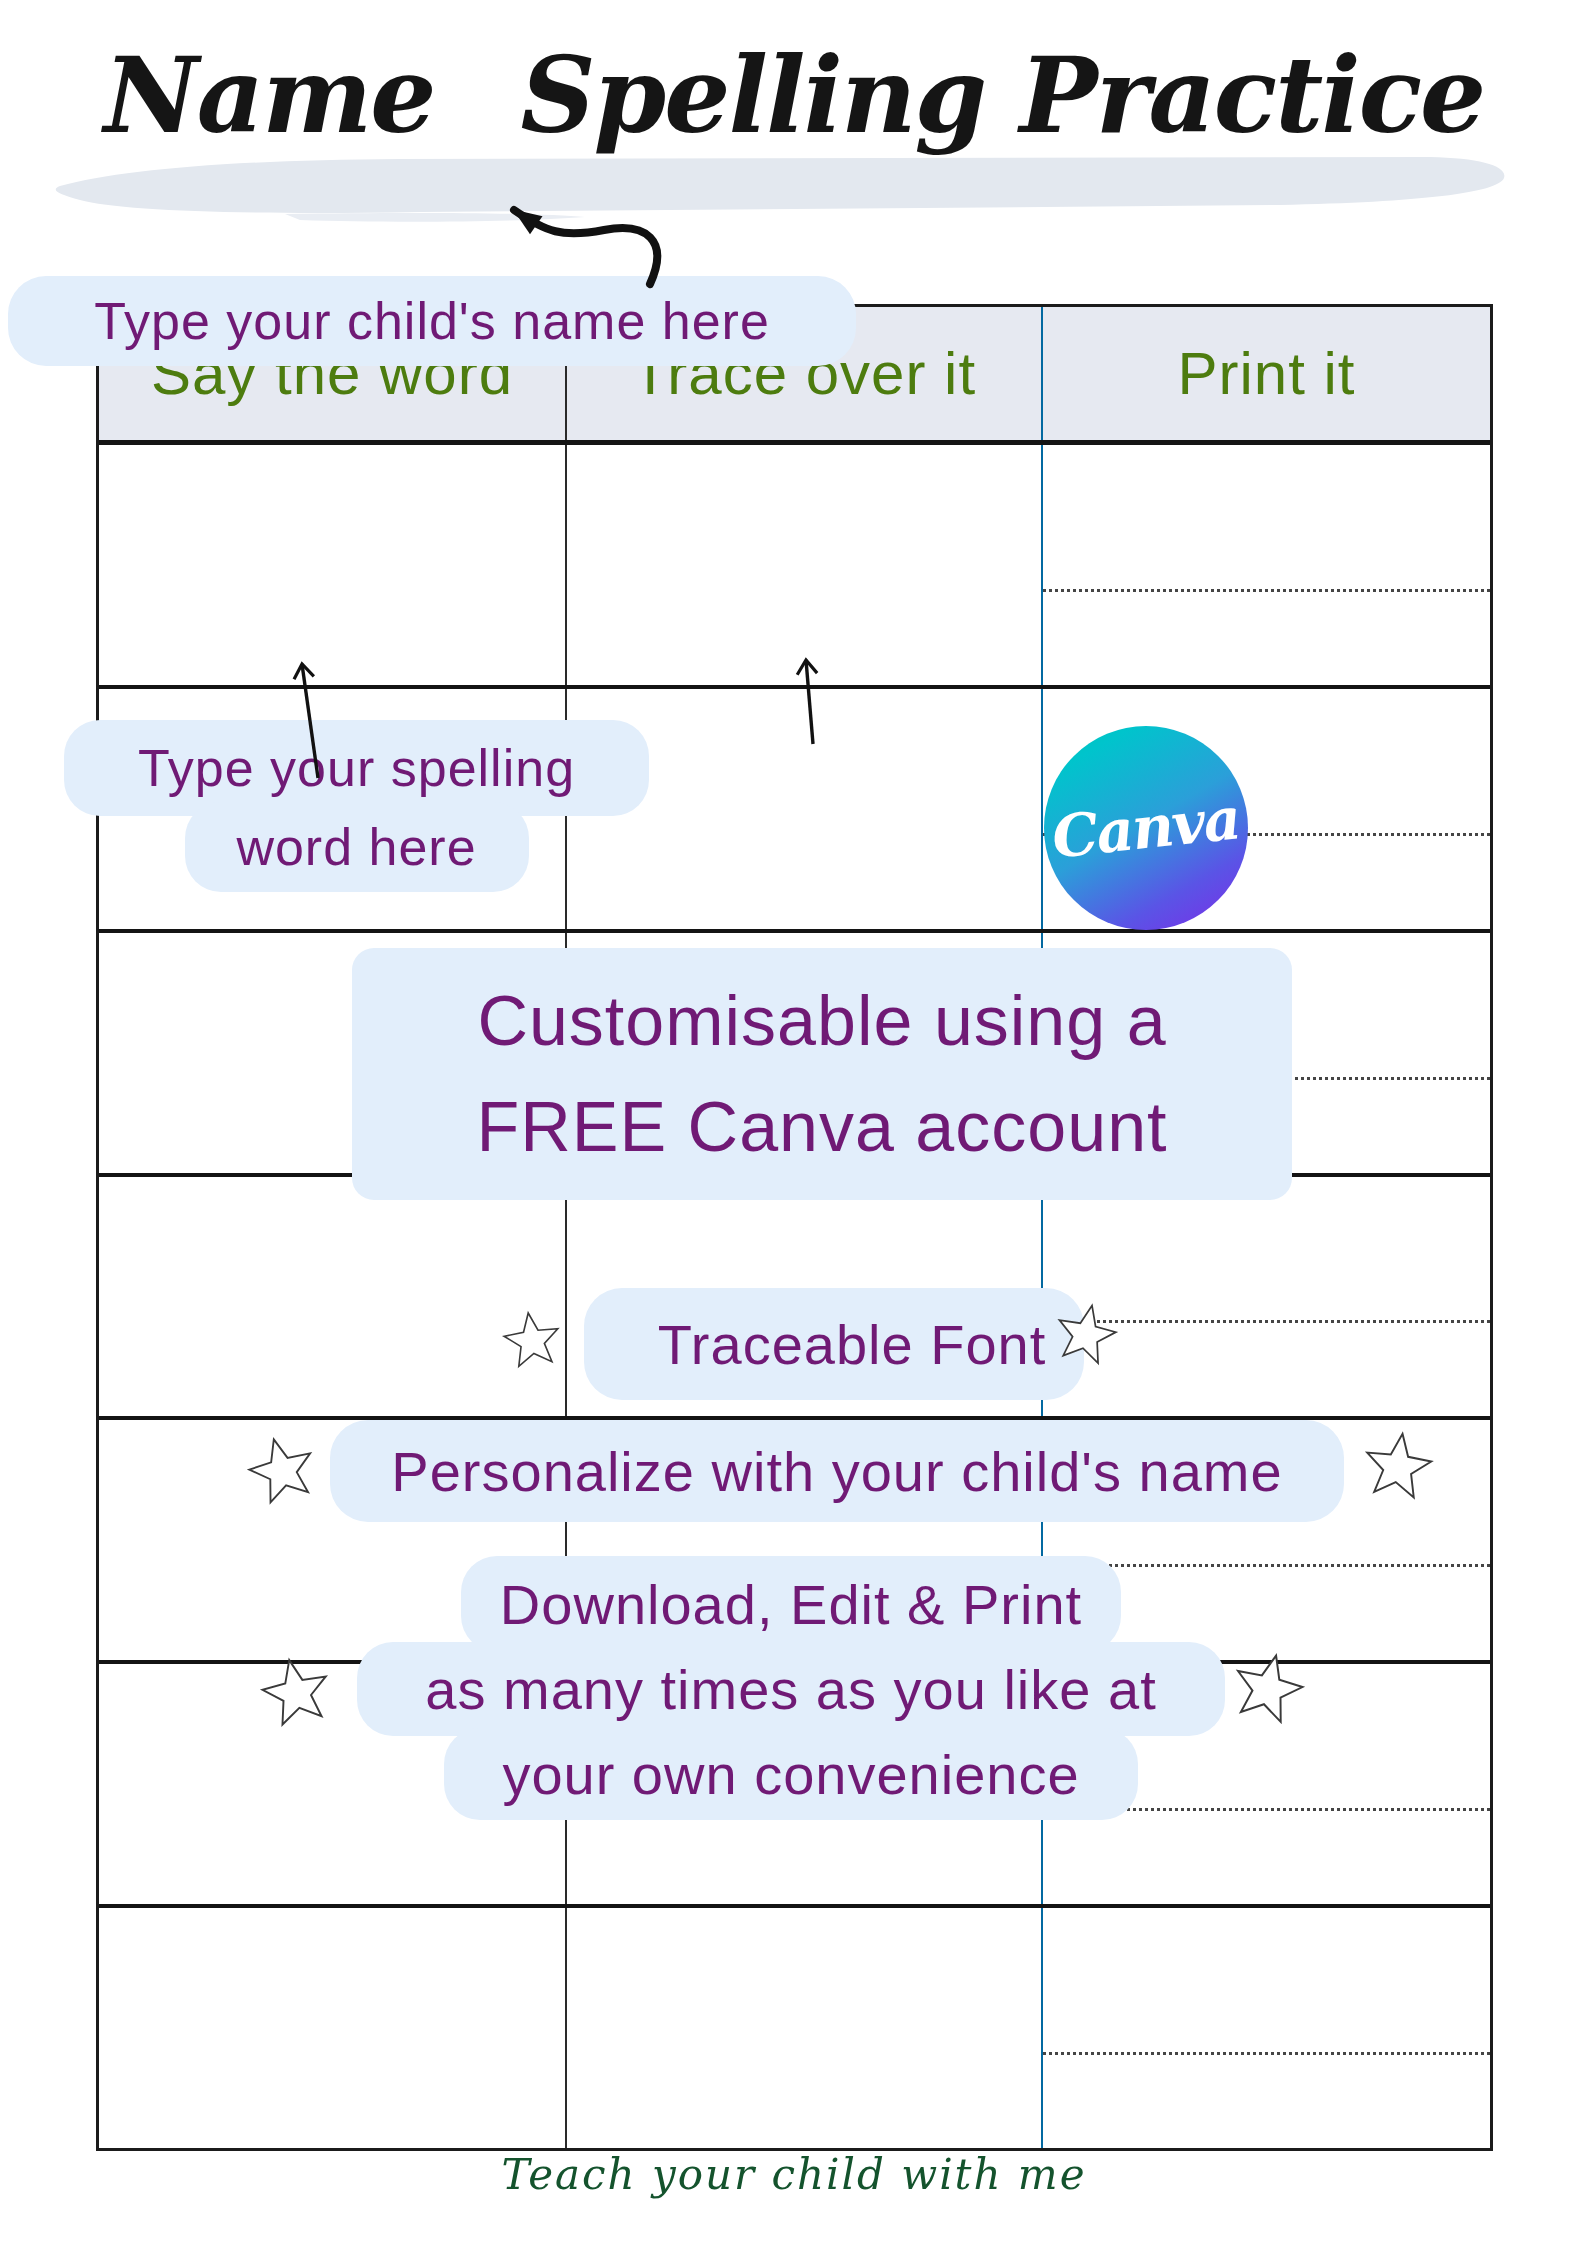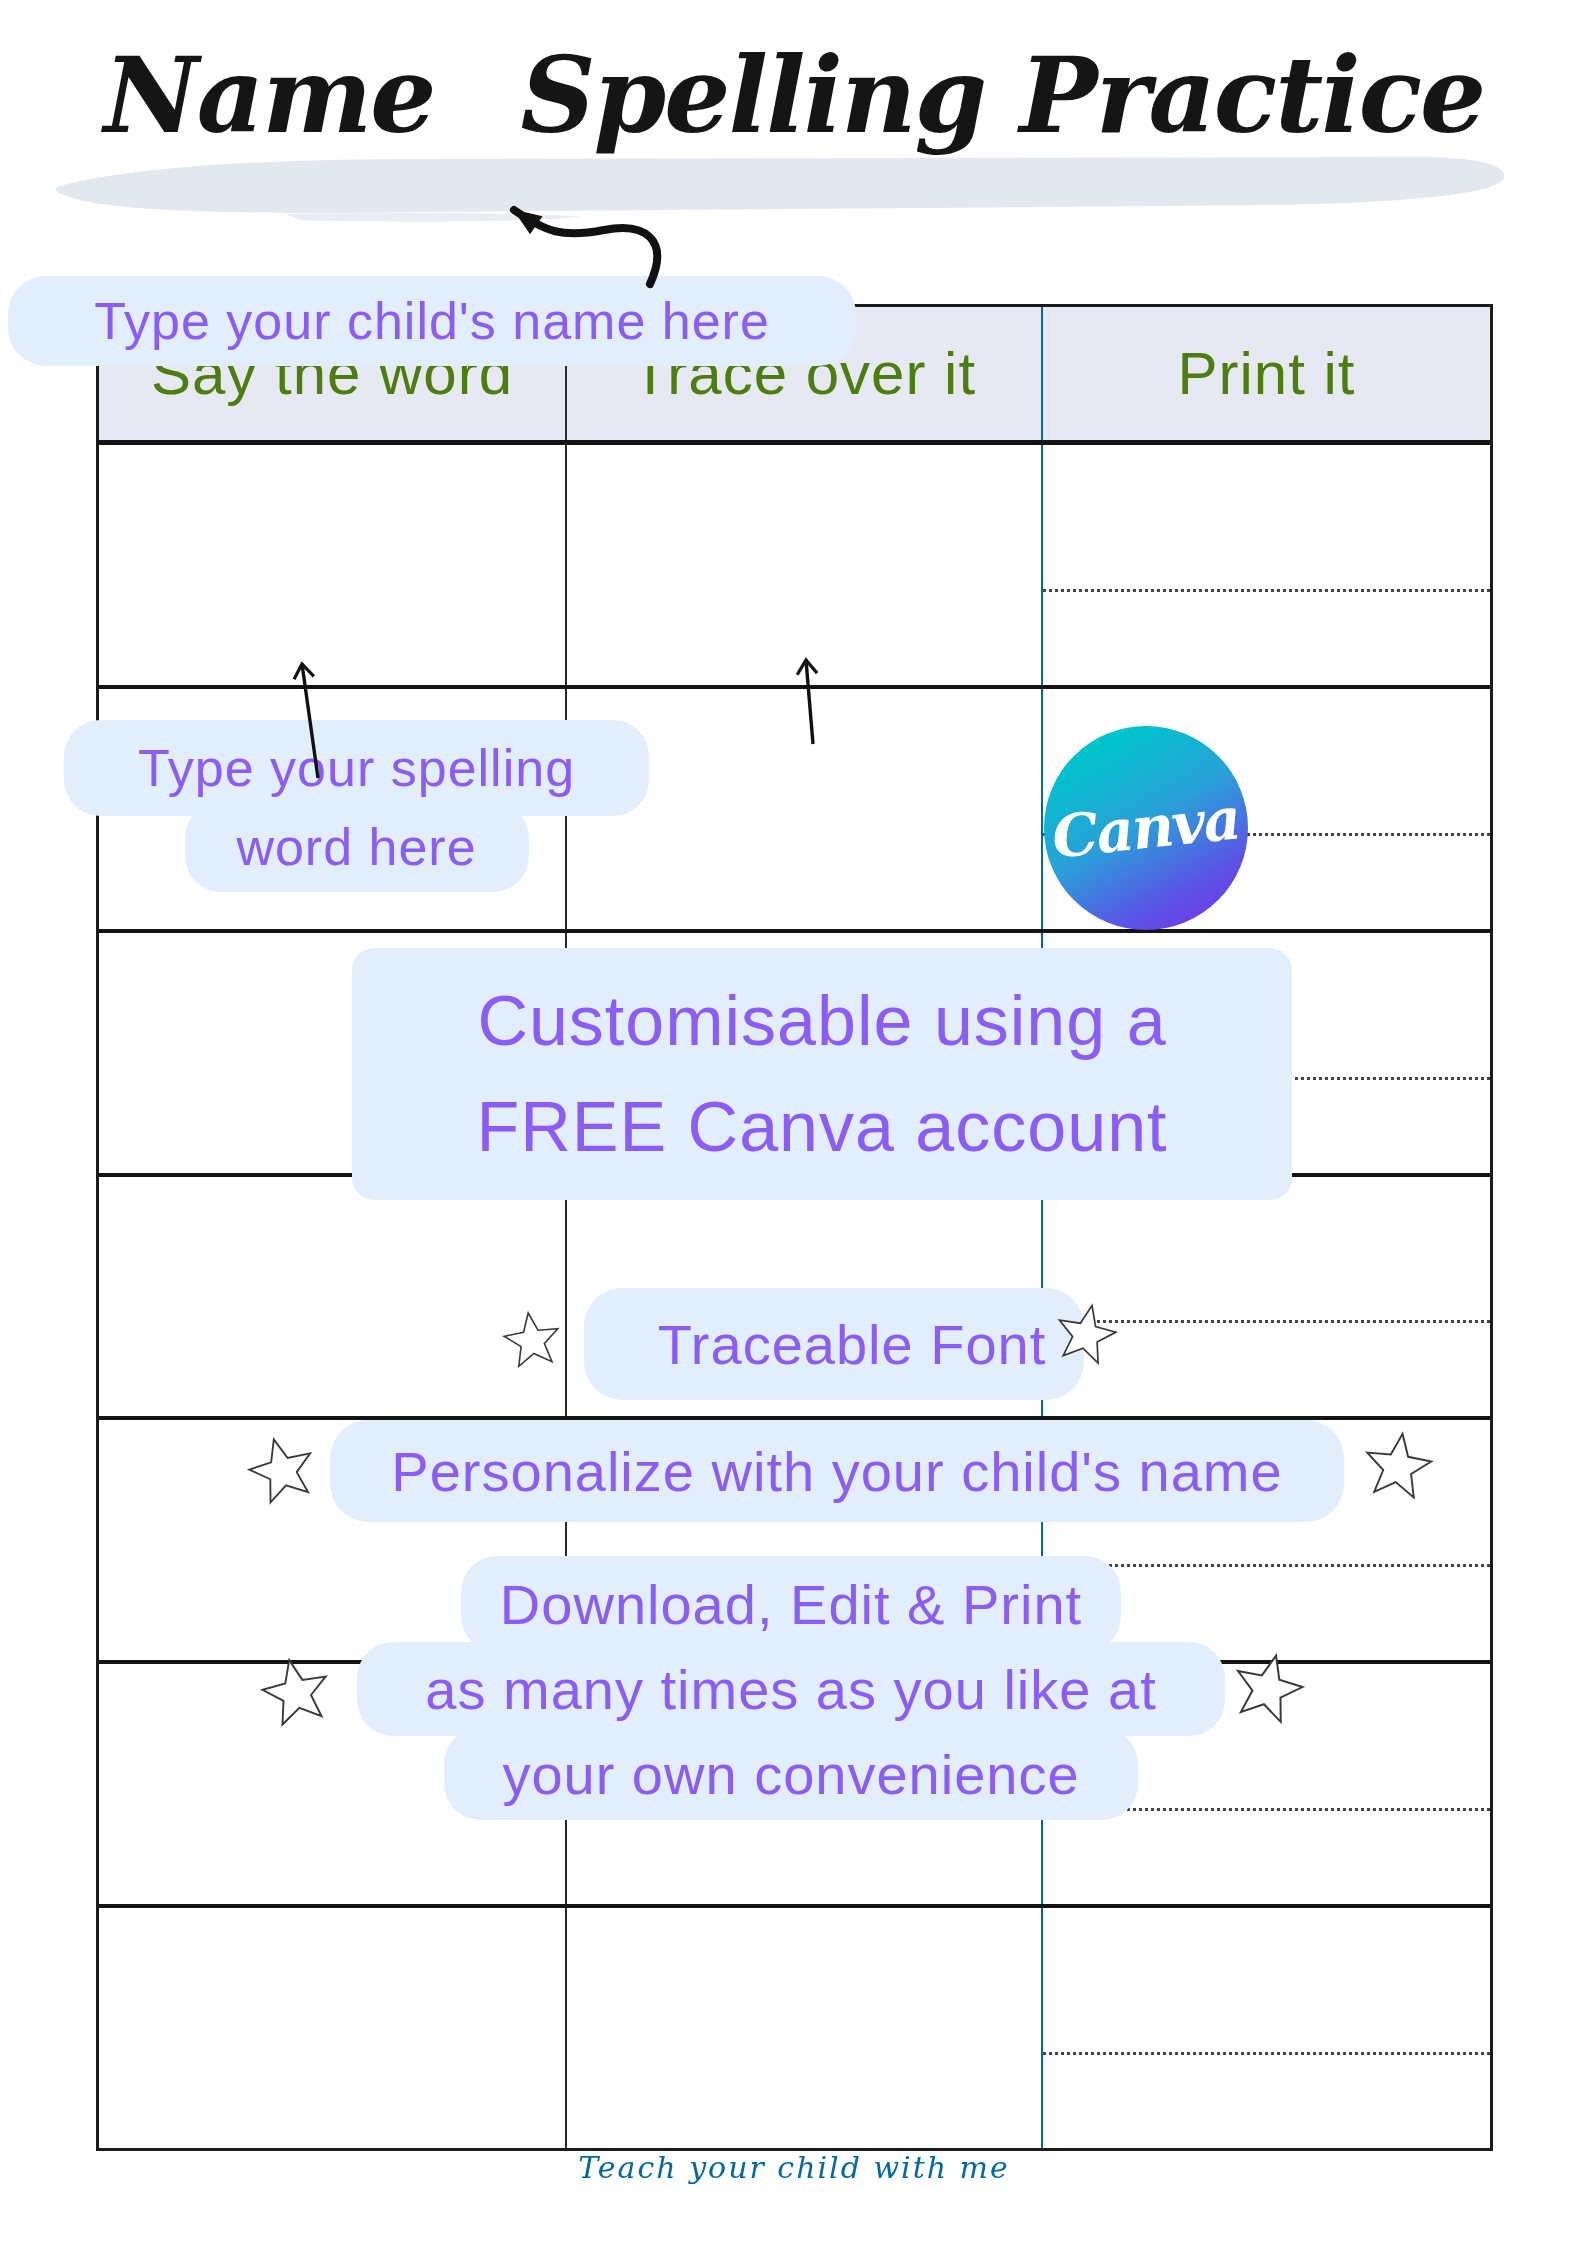--- a/index.html
+++ b/index.html
@@ -31,21 +31,21 @@
   .th{display:flex;align-items:center;justify-content:center;
       font-size:60px;letter-spacing:1px;color:#4d7c0f;}
   .tbody{flex:1 1 auto;display:flex;flex-direction:column;}
   .trow{flex:1 1 auto;display:flex;border-bottom:4px solid #141414;}
   .trow:last-child{border-bottom:none;}
   .dotline{position:absolute;left:0;right:0;top:60%;border-top:3px dotted #454545;}
   
   .bubble{
     position:absolute;background:#e2eefb;border-radius:38px;z-index:4;
     display:flex;align-items:center;justify-content:center;
-    font-size:52px;letter-spacing:1px;color:#8b5cf6;text-align:left;
+    font-size:52px;letter-spacing:1px;color:#701a75;text-align:left;
   }
   .bubble.stacked{background:transparent;display:block;}
   .bubble .line{background:#e2eefb;border-radius:36px;display:flex;align-items:center;justify-content:center;}
   .callout-child-name{left:8px;top:276px;width:848px;height:90px;}
   .callout-spelling{left:64px;top:720px;width:585px;}
   .callout-spelling .l1{width:585px;height:96px;}
   .callout-spelling .l2{width:344px;height:90px;margin:-14px auto 0;}
   .callout-and-here{left:682px;top:740px;width:300px;height:96px;}
   .callout-custom{
     left:352px;top:948px;width:940px;height:252px;border-radius:22px;
@@ -75,21 +75,21 @@
   .s3{left:246px;top:1434px;width:72px;height:72px;transform:rotate(-15deg);}
   .s4{left:1361px;top:1429px;width:74px;height:74px;transform:rotate(8deg);}
   .s5{left:259px;top:1655px;width:74px;height:74px;transform:rotate(-12deg);}
   .s6{left:1230px;top:1650px;width:76px;height:76px;transform:rotate(14deg);}
   
   .arrows{position:absolute;left:0;top:0;width:1588px;height:2246px;z-index:6;pointer-events:none;}
   
   .footer{
     position:absolute;left:0;top:2150px;width:100%;text-align:center;
     font-family:"DejaVu Serif","Liberation Serif",serif;font-style:italic;
-    font-size:30px;color:#0369a1;letter-spacing:2px;z-index:2;
+    font-size:42px;color:#14532d;letter-spacing:2px;z-index:2;
   }
 </style>
 </head>
 <body>
 
 <div class="page">
 
   <svg class="brush" viewBox="0 0 1588 2246" aria-hidden="true">
     <path fill="#e3e8ef" d="M60,186 C120,170 230,160 400,159 L1430,157 C1480,158 1508,166 1504,178
       C1498,193 1420,202 1280,205 L420,212 C250,215 120,211 80,200 C58,194 50,190 60,186 Z"></path>

